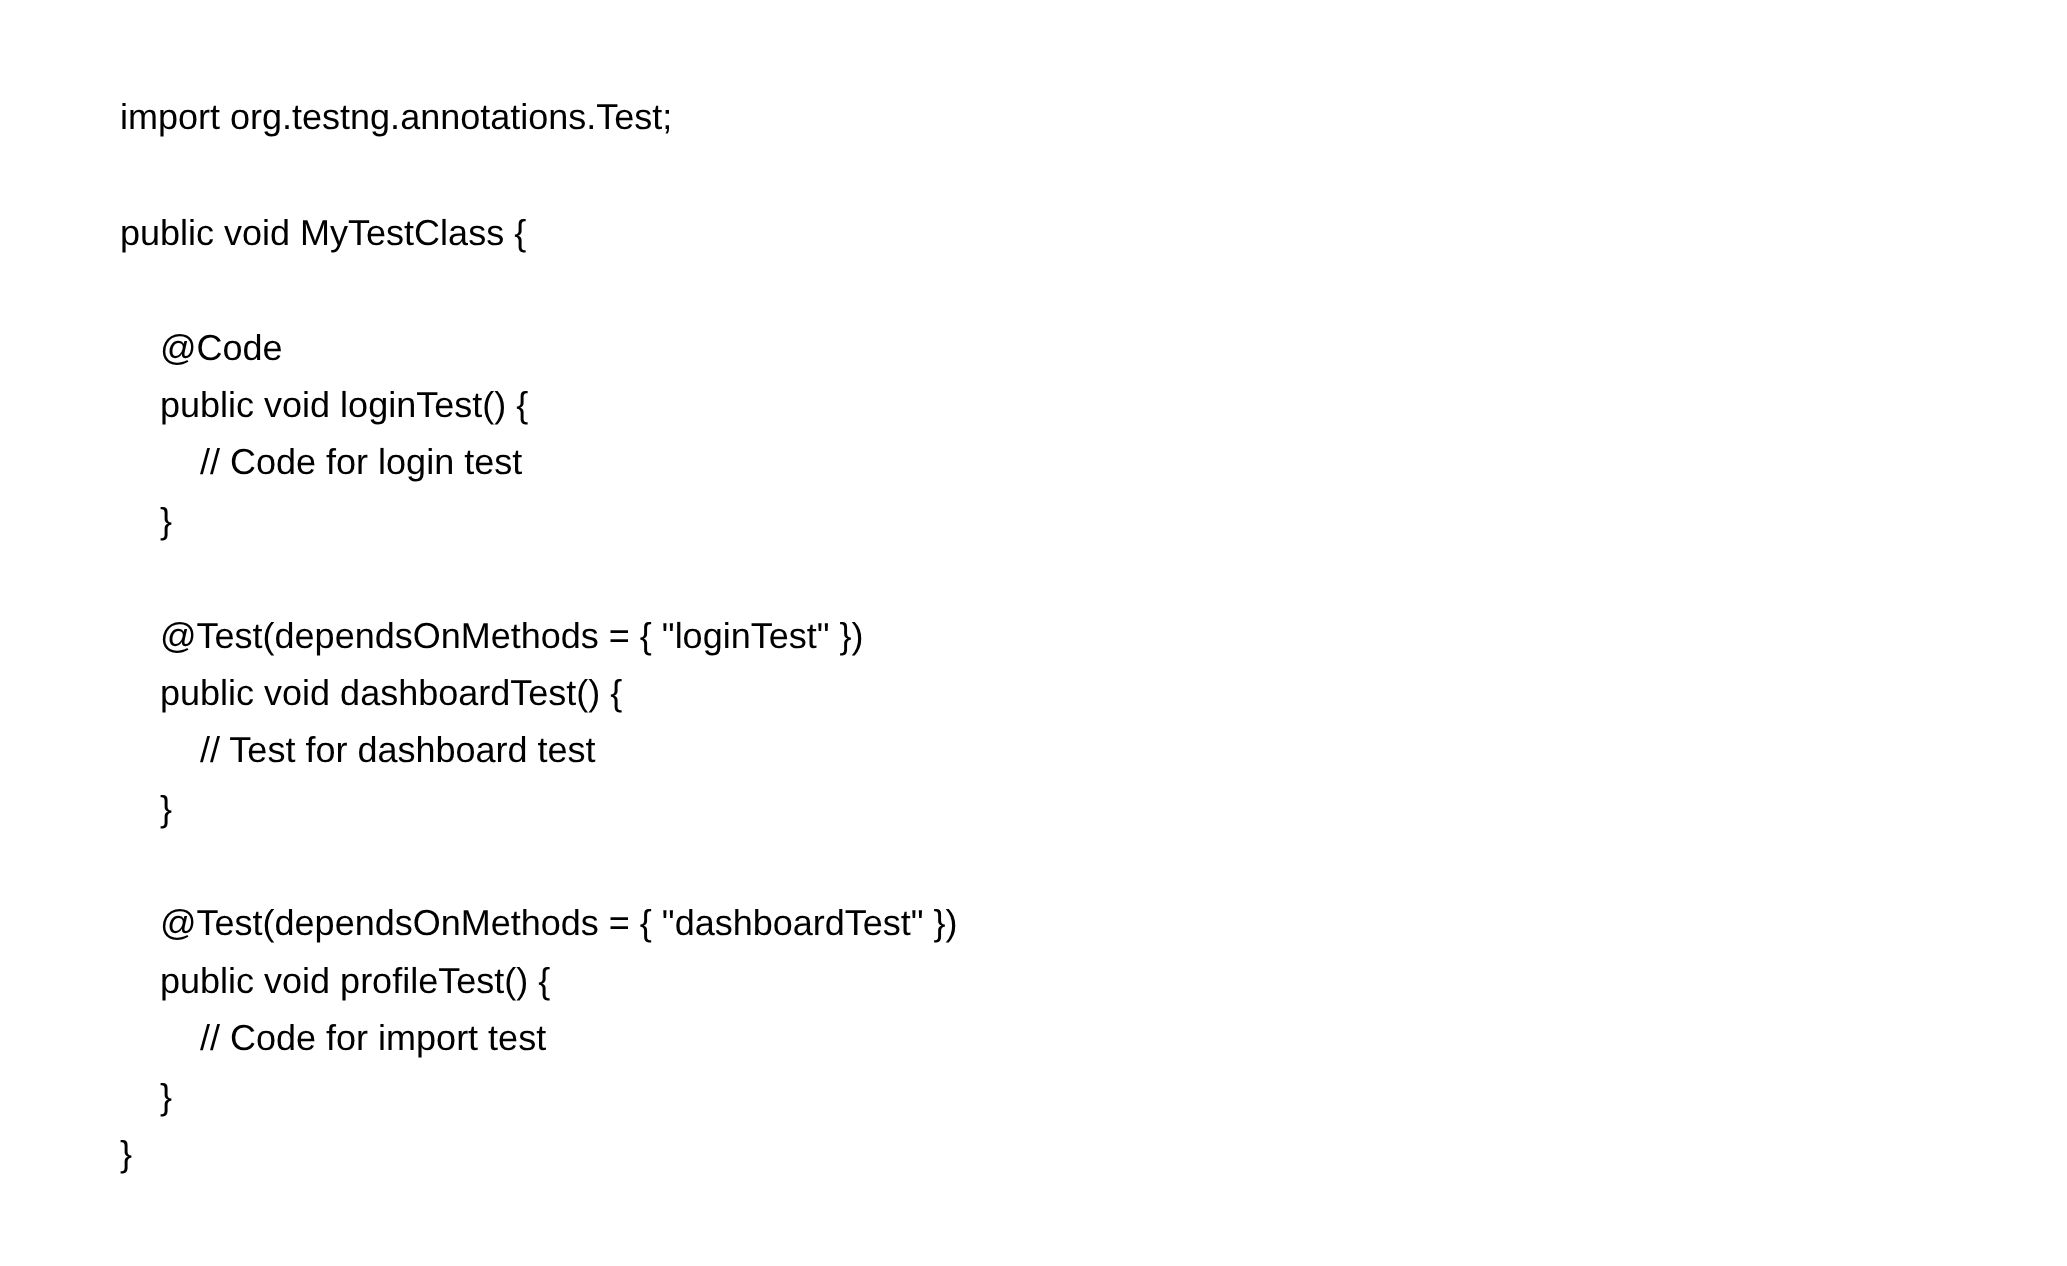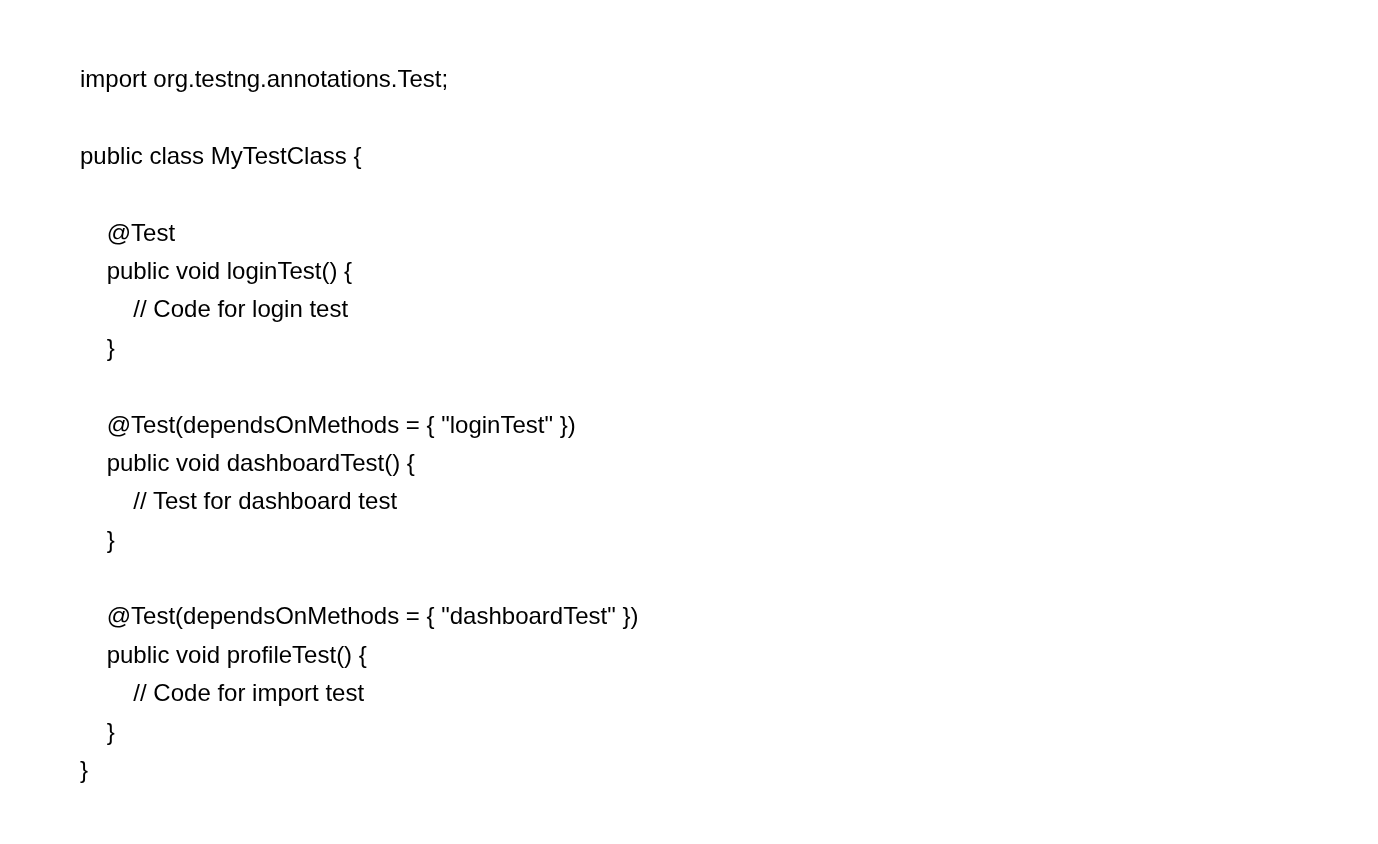--- a/index.html
+++ b/index.html
@@ -18,23 +18,23 @@
       color: #000000;
       white-space: pre;
       font-family: Arial, Helvetica, sans-serif;
     }
   </style>
 </head>
 <body>
 
 <div class="code-block"><span>import org.testng.annotations.Test;</span>
 <span></span>
-<span>public class MyTestClass {</span>
+<span>public void MyTestClass {</span>
 <span></span>
-<span>    @Test</span>
+<span>    @Code</span>
 <span>    public void loginTest() {</span>
 <span>        // Code for login test</span>
 <span>    }</span>
 <span></span>
 <span>    @Test(dependsOnMethods = { "loginTest" })</span>
 <span>    public void dashboardTest() {</span>
 <span>        // Test for dashboard test</span>
 <span>    }</span>
 <span></span>
 <span>    @Test(dependsOnMethods = { "dashboardTest" })</span>

